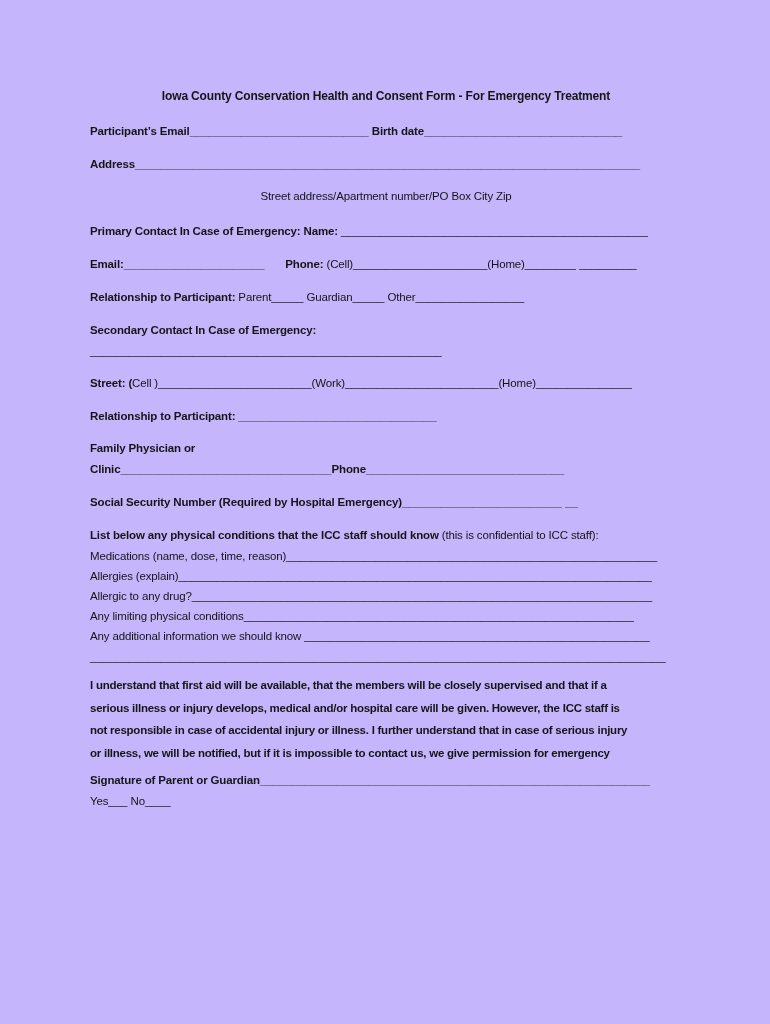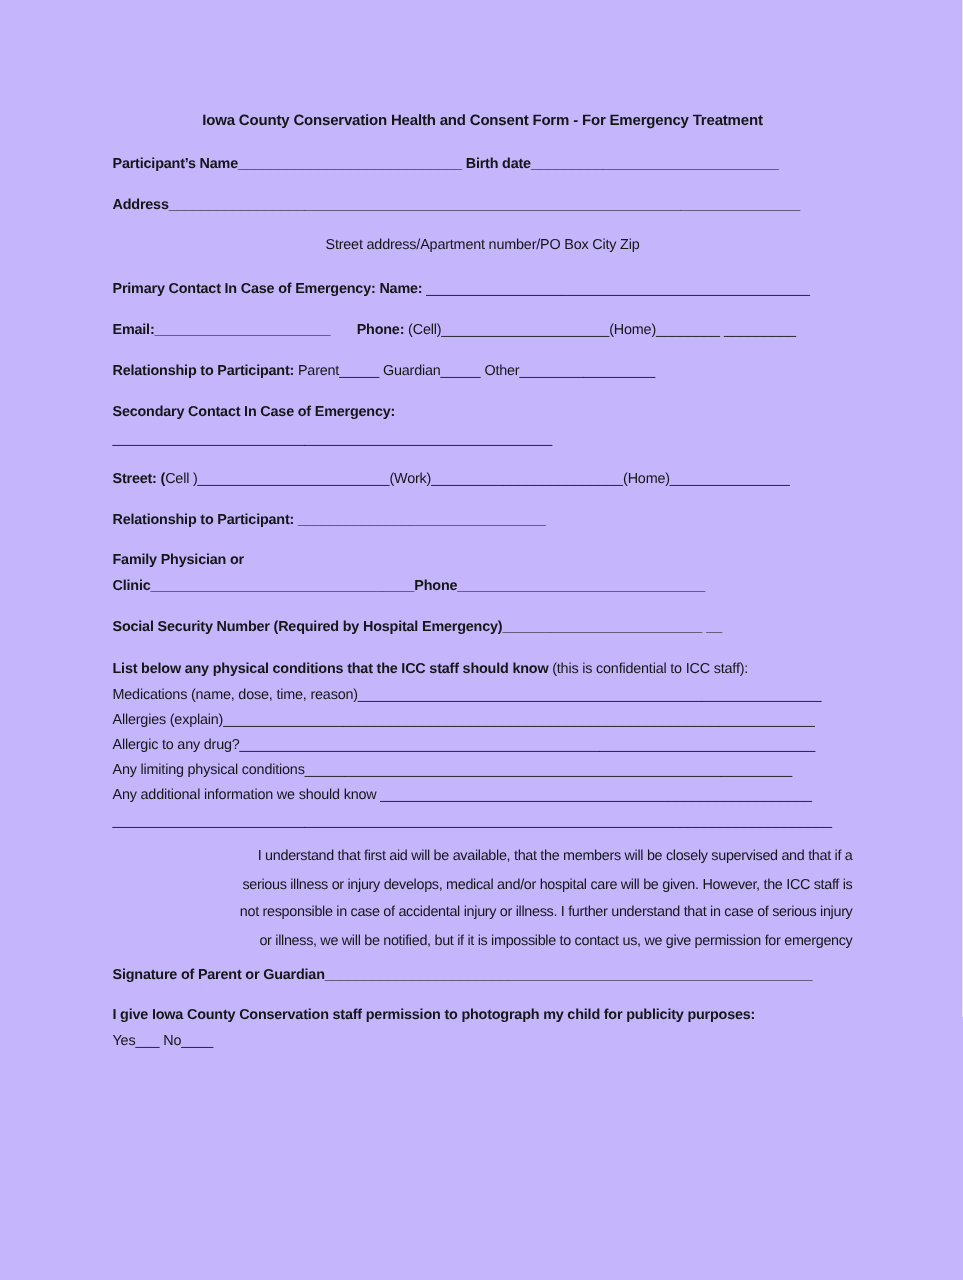--- a/index.html
+++ b/index.html
@@ -41,36 +41,35 @@
     white-space: nowrap;
   }
   .b { font-weight: bold; }
   .gap12 { margin-top: 12px; }
   .gap14 { margin-top: 14px; }
   .gap11 { margin-top: 11px; }
   .gap6  { margin-top: 6px; }
   .rows .line { line-height: 20px; }
   .para .line {
     line-height: 22.5px;
-    font-weight: normal;
+    font-weight: bold;
     letter-spacing: -0.25px;
-    text-align: right;
   }
   .blank { letter-spacing: 0; }
 </style>
 </head>
 <body>
 
 <div class="page">
   <div class="doc">
 
     <div class="title">Iowa County Conservation Health and Consent Form - For Emergency Treatment</div>
 
     <div class="line gap14">
-      <span class="b">Participant’s Name</span><span class="b blank">____________________________</span>
+      <span class="b">Participant’s Email</span><span class="b blank">____________________________</span>
       <span class="b">Birth date</span><span class="b blank">_______________________________</span>
     </div>
 
     <div class="line gap12">
       <span class="b">Address</span><span class="b blank">_______________________________________________________________________________</span>
     </div>
 
     <div class="caption gap11">Street address/Apartment number/PO Box City Zip</div>
 
     <div class="line gap14">
@@ -144,22 +143,19 @@
       <div class="line">I understand that first aid will be available, that the members will be closely supervised and that if a</div>
       <div class="line">serious illness or injury develops, medical and/or hospital care will be given. However, the ICC staff is</div>
       <div class="line">not responsible in case of accidental injury or illness. I further understand that in case of serious injury</div>
       <div class="line">or illness, we will be notified, but if it is impossible to contact us, we give permission for emergency</div>
     </div>
 
     <div class="line gap6">
       <span class="b">Signature of Parent or Guardian</span><span class="b blank">_____________________________________________________________</span>
     </div>
 
-    <div class="line gap11">
-      <span class="b">I give Iowa County Conservation staff permission to photograph my child for publicity purposes:</span>
-    </div>
     <div class="line">
       <span>Yes</span><span class="blank">___</span>
       <span>No</span><span class="blank">____</span>
     </div>
 
   </div>
 </div>
 
 </body></html>

